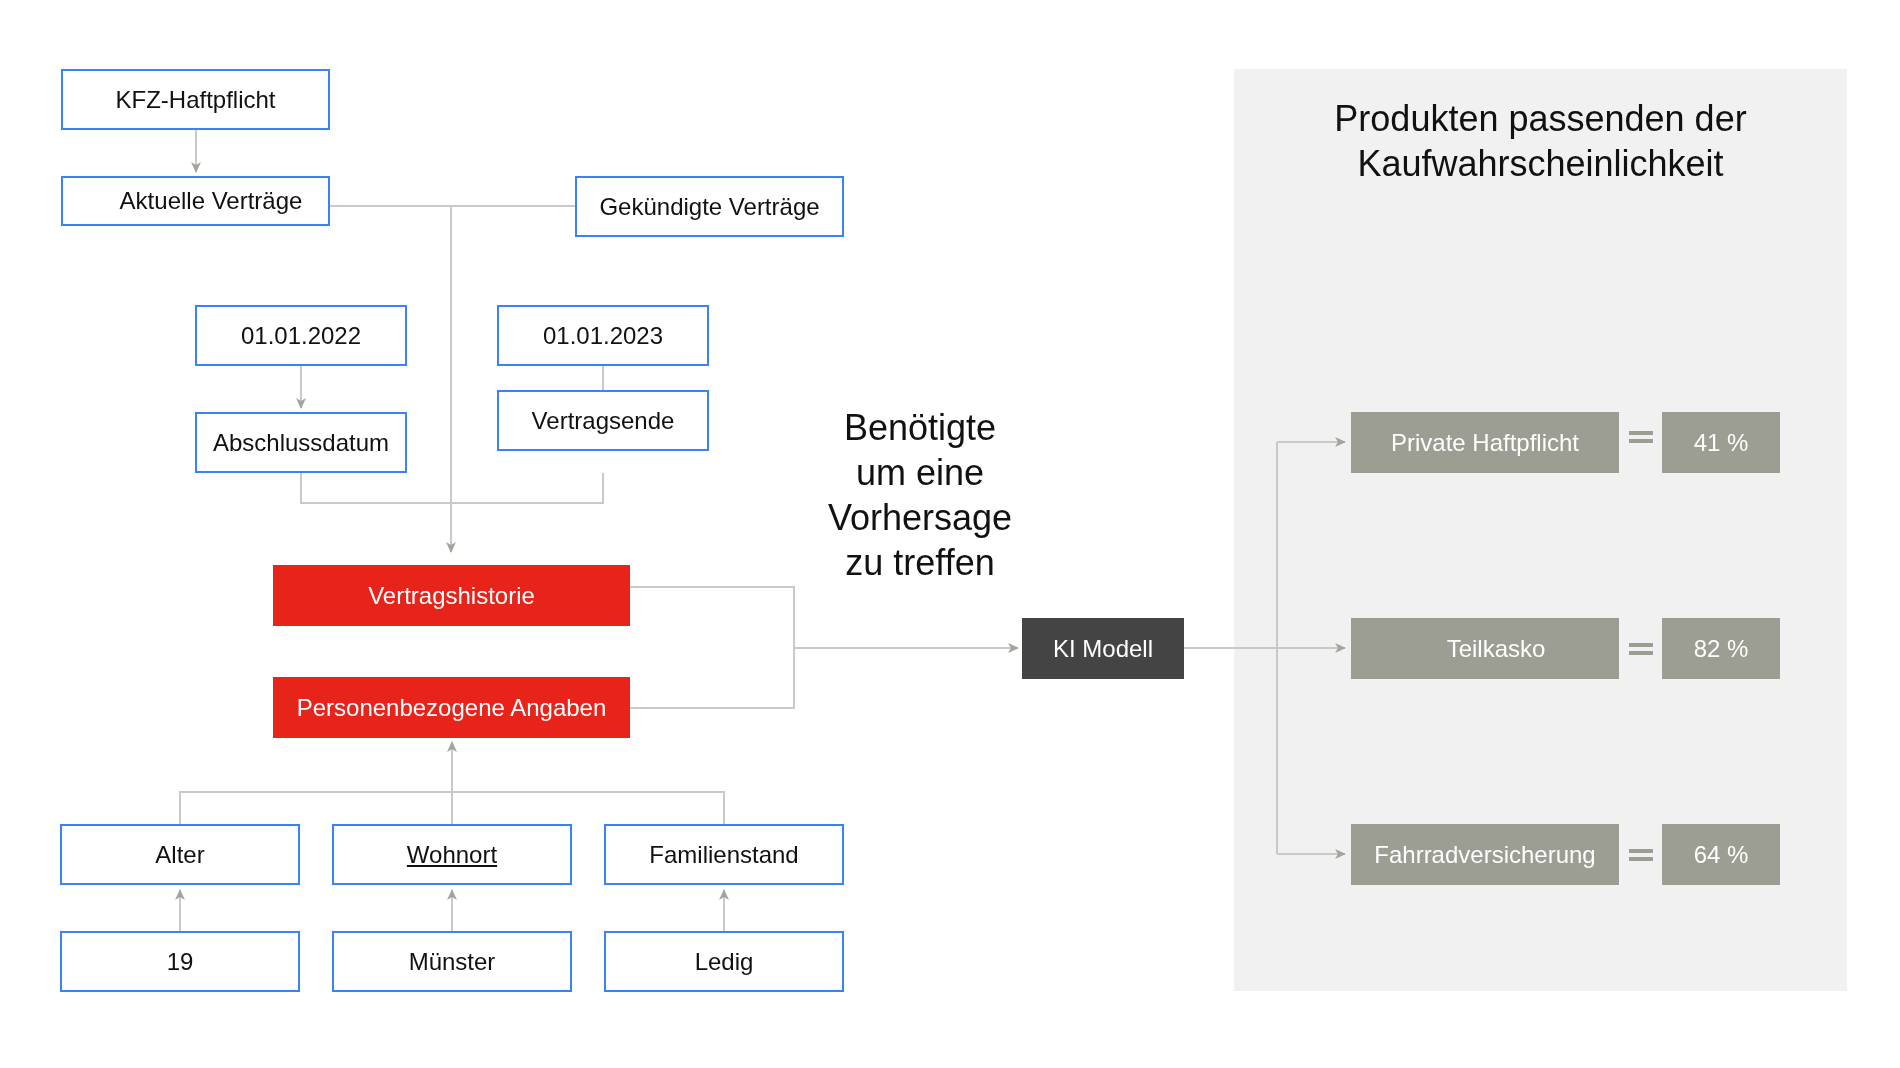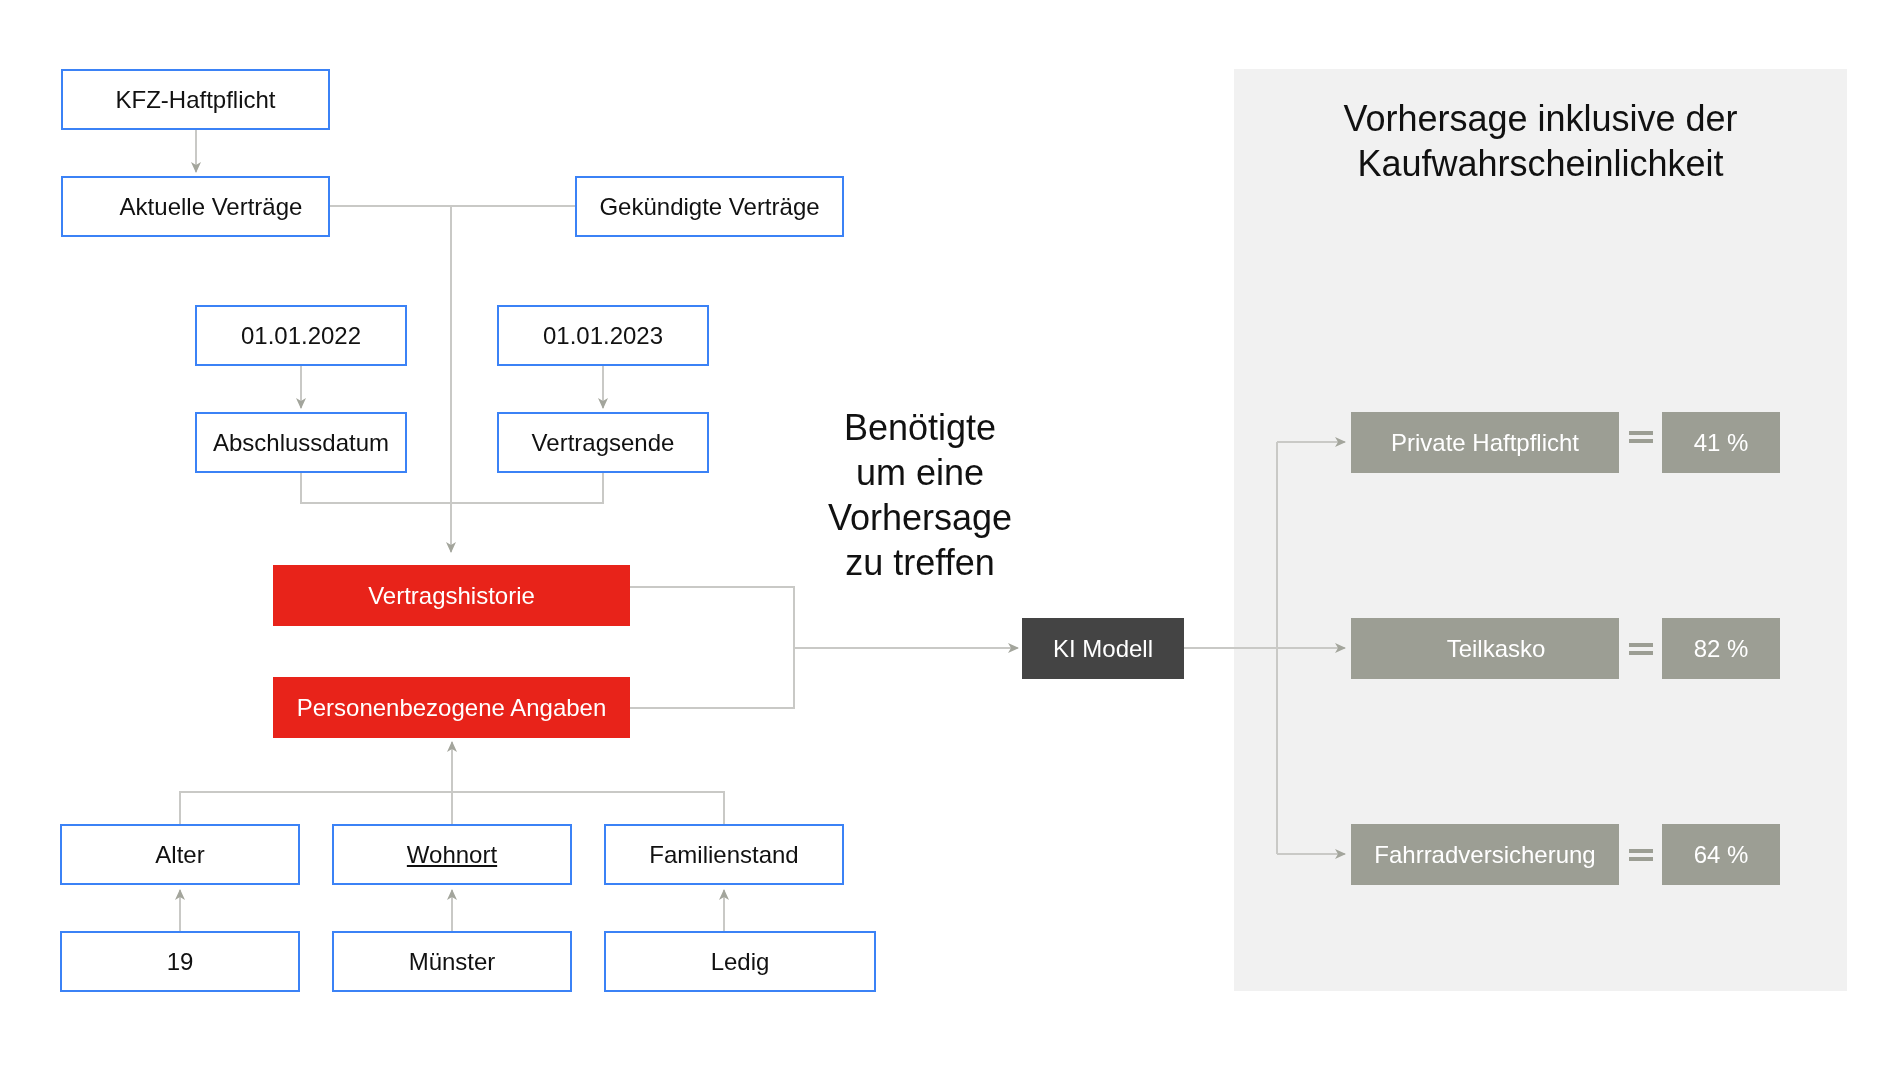--- a/index.html
+++ b/index.html
@@ -16,21 +16,21 @@
   .eq{position:absolute;width:24px;height:12px;}
   .eq::before,.eq::after{content:"";position:absolute;left:0;width:24px;height:4px;background:#9c9e94;}
   .eq::before{top:0;}
   .eq::after{bottom:0;}
 </style>
 </head>
 <body>
 
 <div class="panel"></div>
 <div class="panel-title">
-  <div>Vorhersage inklusive der</div>
+  <div>Produkten passenden der</div>
   <div>Kaufwahrscheinlichkeit</div>
 </div>
 
 <svg class="lines" width="1900" height="1068">
   <defs>
     <marker id="arr" markerWidth="12" markerHeight="12" refX="10" refY="5" orient="auto" markerUnits="userSpaceOnUse">
       <path d="M0,0 L11,5 L0,10 L3,5 Z" fill="#a3a59c"></path>
     </marker>
   </defs>
   <g stroke="#c9c9c6" stroke-width="2" fill="none">
@@ -59,36 +59,36 @@
 
     <line x1="180" y1="931" x2="180" y2="890" marker-end="url(#arr)"></line>
     <line x1="452" y1="931" x2="452" y2="890" marker-end="url(#arr)"></line>
     <line x1="724" y1="931" x2="724" y2="890" marker-end="url(#arr)"></line>
   </g>
 </svg>
 
 <div class="box outline" style="left:61px;top:69px;width:269px;height:61px;">
     <span>KFZ-Haftpflicht</span>
   </div>
-<div class="box outline" style="left:61px;top:176px;width:269px;height:61px;padding-left:31px;">
+<div class="box outline" style="left:61px;top:176px;width:269px;height:50px;padding-left:31px;">
     <span>Aktuelle Verträge</span>
   </div>
 <div class="box outline" style="left:575px;top:176px;width:269px;height:61px;">
     <span>Gekündigte Verträge</span>
   </div>
 <div class="box outline" style="left:195px;top:305px;width:212px;height:61px;">
     <span>01.01.2022</span>
   </div>
 <div class="box outline" style="left:497px;top:305px;width:212px;height:61px;">
     <span>01.01.2023</span>
   </div>
 <div class="box outline" style="left:195px;top:412px;width:212px;height:61px;">
     <span>Abschlussdatum</span>
   </div>
-<div class="box outline" style="left:497px;top:412px;width:212px;height:61px;">
+<div class="box outline" style="left:497px;top:390px;width:212px;height:61px;">
     <span>Vertragsende</span>
   </div>
 
 <div class="box red" style="left:273px;top:565px;width:357px;height:61px;">
     <span>Vertragshistorie</span>
   </div>
 <div class="box red" style="left:273px;top:677px;width:357px;height:61px;">
     <span>Personenbezogene Angaben</span>
   </div>
 
@@ -100,21 +100,21 @@
   </div>
 <div class="box outline" style="left:604px;top:824px;width:240px;height:61px;">
     <span>Familienstand</span>
   </div>
 <div class="box outline" style="left:60px;top:931px;width:240px;height:61px;">
     <span>19</span>
   </div>
 <div class="box outline" style="left:332px;top:931px;width:240px;height:61px;">
     <span>Münster</span>
   </div>
-<div class="box outline" style="left:604px;top:931px;width:272px;height:61px;">
+<div class="box outline" style="left:604px;top:931px;width:240px;height:61px;">
     <span>Ledig</span>
   </div>
 
 <div class="mid-text">
   <div>Benötigte</div>
   <div>um eine</div>
   <div>Vorhersage</div>
   <div>zu treffen</div>
 </div>
 

